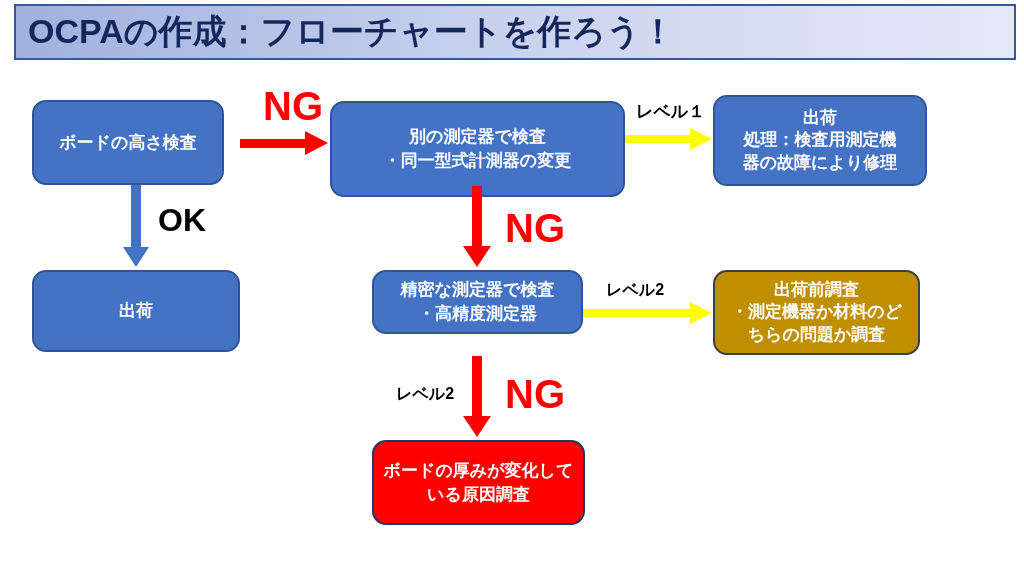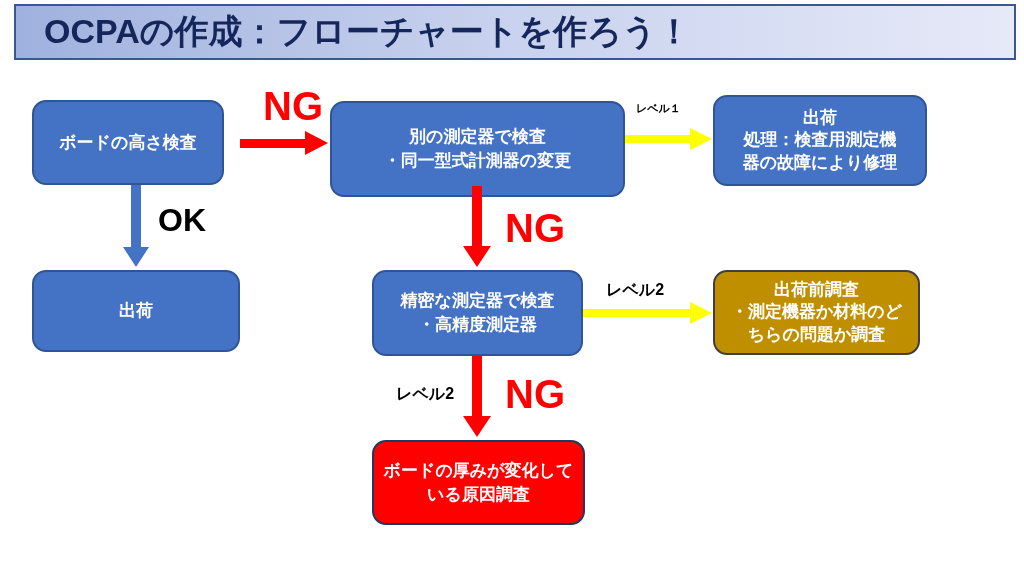--- a/index.html
+++ b/index.html
@@ -6,35 +6,35 @@
   body{width:1024px;height:576px;position:relative;overflow:hidden;
        font-family:"Liberation Sans","DejaVu Sans",sans-serif;}
   .slide{position:absolute;inset:0;background:#ffffff;}
 
   
   .title-bar{position:absolute;left:14px;top:4px;width:998px;height:52px;
     border:2px solid #3A5795;
     background:linear-gradient(90deg,#9FB1DE 0%,#C6D0ED 45%,#E6E9F8 100%);
     display:flex;align-items:center;}
   .title-text{color:#15265B;font-size:34px;font-weight:800;
-    letter-spacing:0px;padding-left:28px;white-space:nowrap;}
+    letter-spacing:0px;padding-left:12px;white-space:nowrap;}
 
   
   .node{position:absolute;border-radius:14px;display:flex;align-items:center;
     justify-content:center;text-align:center;color:#ffffff;font-weight:bold;
     font-size:17px;line-height:1.4;white-space:pre-line;box-sizing:border-box;}
   .node-blue{background:#4472C4;border:2px solid #2F5597;}
   .node-gold{background:#BF8F00;border:2px solid #3F3F3F;}
   .node-red{background:#FF0000;border:2px solid #203864;}
 
   #n-inspection{left:32px;top:100px;width:192px;height:85px;}
   #n-alt{left:330px;top:101px;width:295px;height:96px;}
   #n-shiprepair{left:713px;top:95px;width:214px;height:91px;line-height:1.3;}
   #n-ship{left:32px;top:270px;width:208px;height:82px;}
-  #n-precision{left:372px;top:270px;width:211px;height:86px;}
+  #n-precision{left:372px;top:270px;width:211px;height:64px;}
   #n-preship{left:713px;top:270px;width:207px;height:85px;line-height:1.3;}
   #n-cause{left:372px;top:440px;width:213px;height:85px;}
 
   
   .shaft{position:absolute;}
   .head{position:absolute;width:0;height:0;}
   .red{background:#FF0000;}
   .yellow{background:#FFFF00;}
   .blue{background:#4472C4;}
 
@@ -59,21 +59,21 @@
     border-top:11px solid transparent;border-bottom:11px solid transparent;}
 
   #a-red-v2 .shaft{left:472px;top:356px;width:10px;height:61px;}
   #a-red-v2 .head{left:463px;top:416px;border-top:21px solid #FF0000;
     border-left:14px solid transparent;border-right:14px solid transparent;}
 
   
   .edge-label{position:absolute;font-weight:800;line-height:1;white-space:nowrap;}
   .lbl-ng{color:#FF0000;font-size:40px;margin-left:11px;}
   .lbl-ok{color:#000000;font-size:32px;}
-  .lbl-level{color:#000000;font-size:11px;font-weight:bold;}
+  .lbl-level{color:#000000;font-size:17px;font-weight:bold;}
 
   #l-ng-top{left:252px;top:86px;}
   #l-level1{left:636px;top:103px;}
   #l-ok{left:158px;top:204px;}
   #l-ng-mid{left:494px;top:208px;}
   #l-level2-right{left:606px;top:282px;font-size:16px;}
   #l-level2-bottom{left:396px;top:386px;font-size:16px;}
   #l-ng-bottom{left:494px;top:374px;}
 </style>
 </head>

